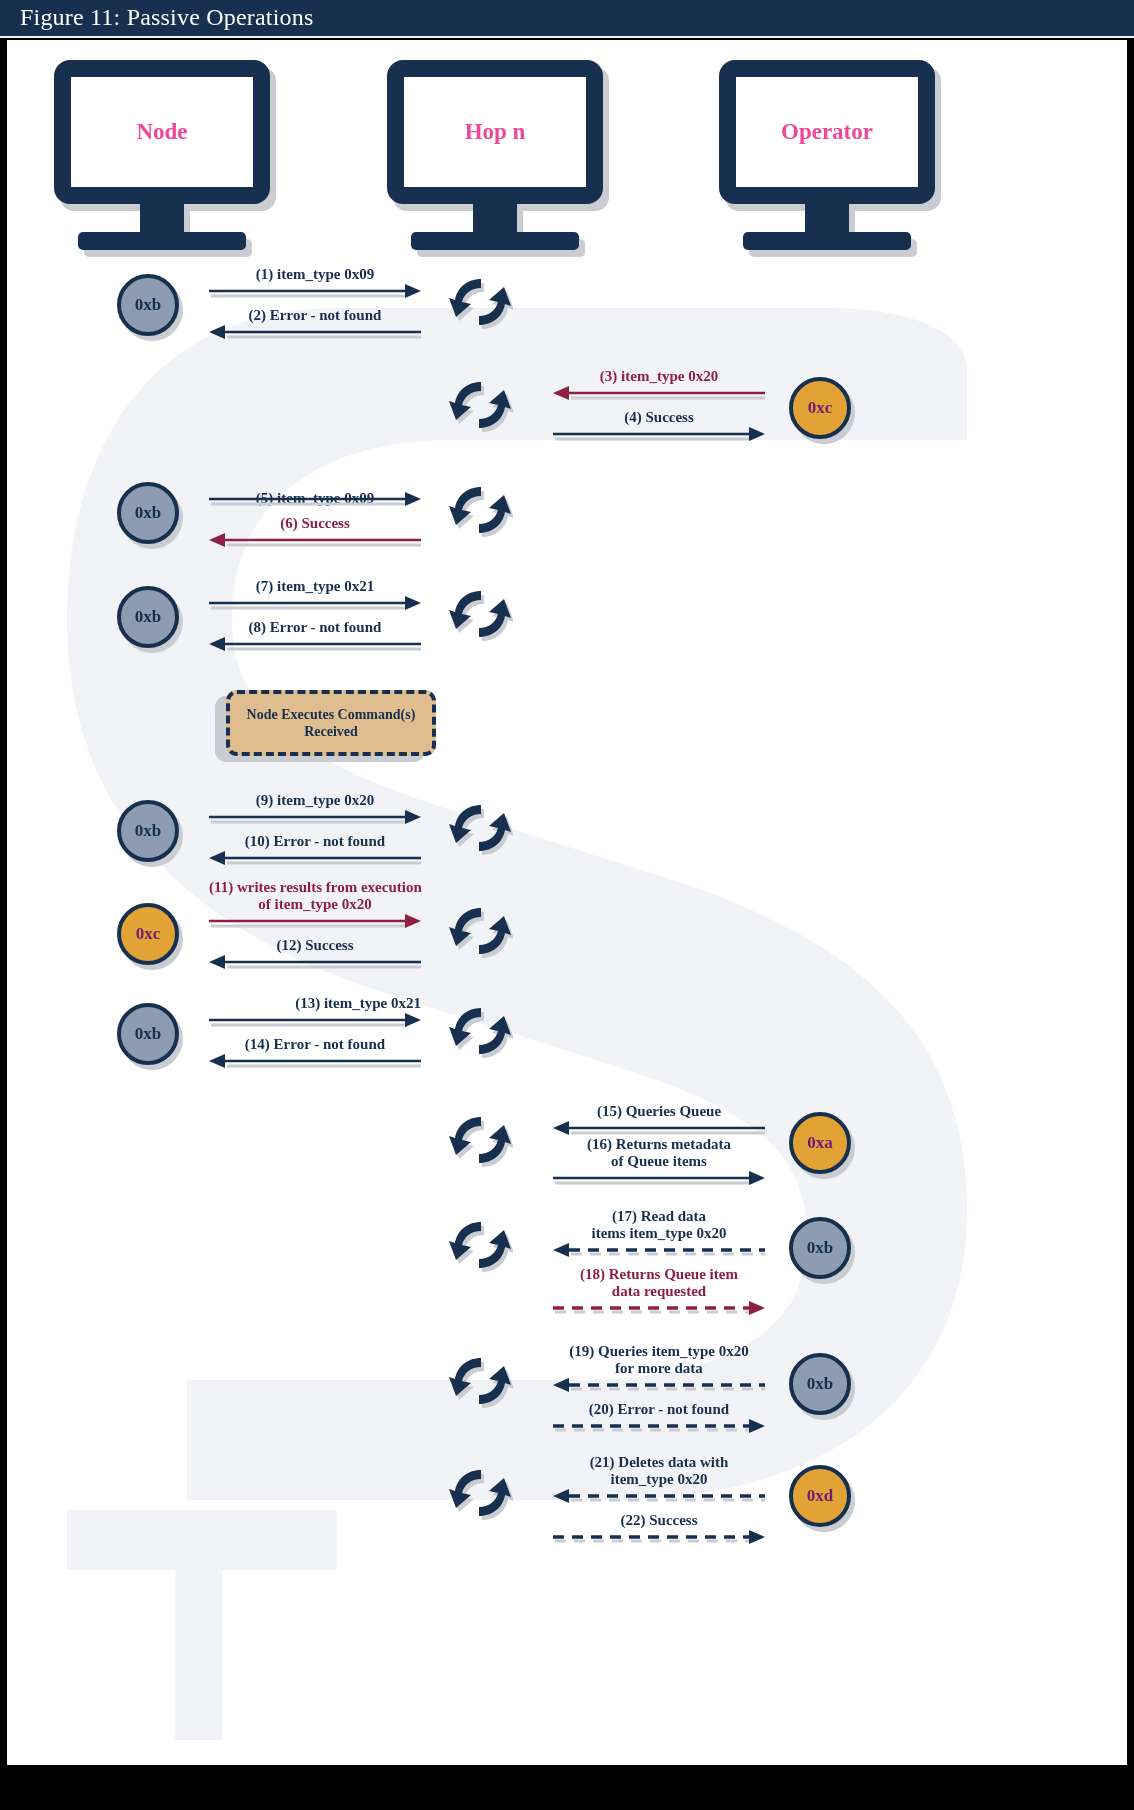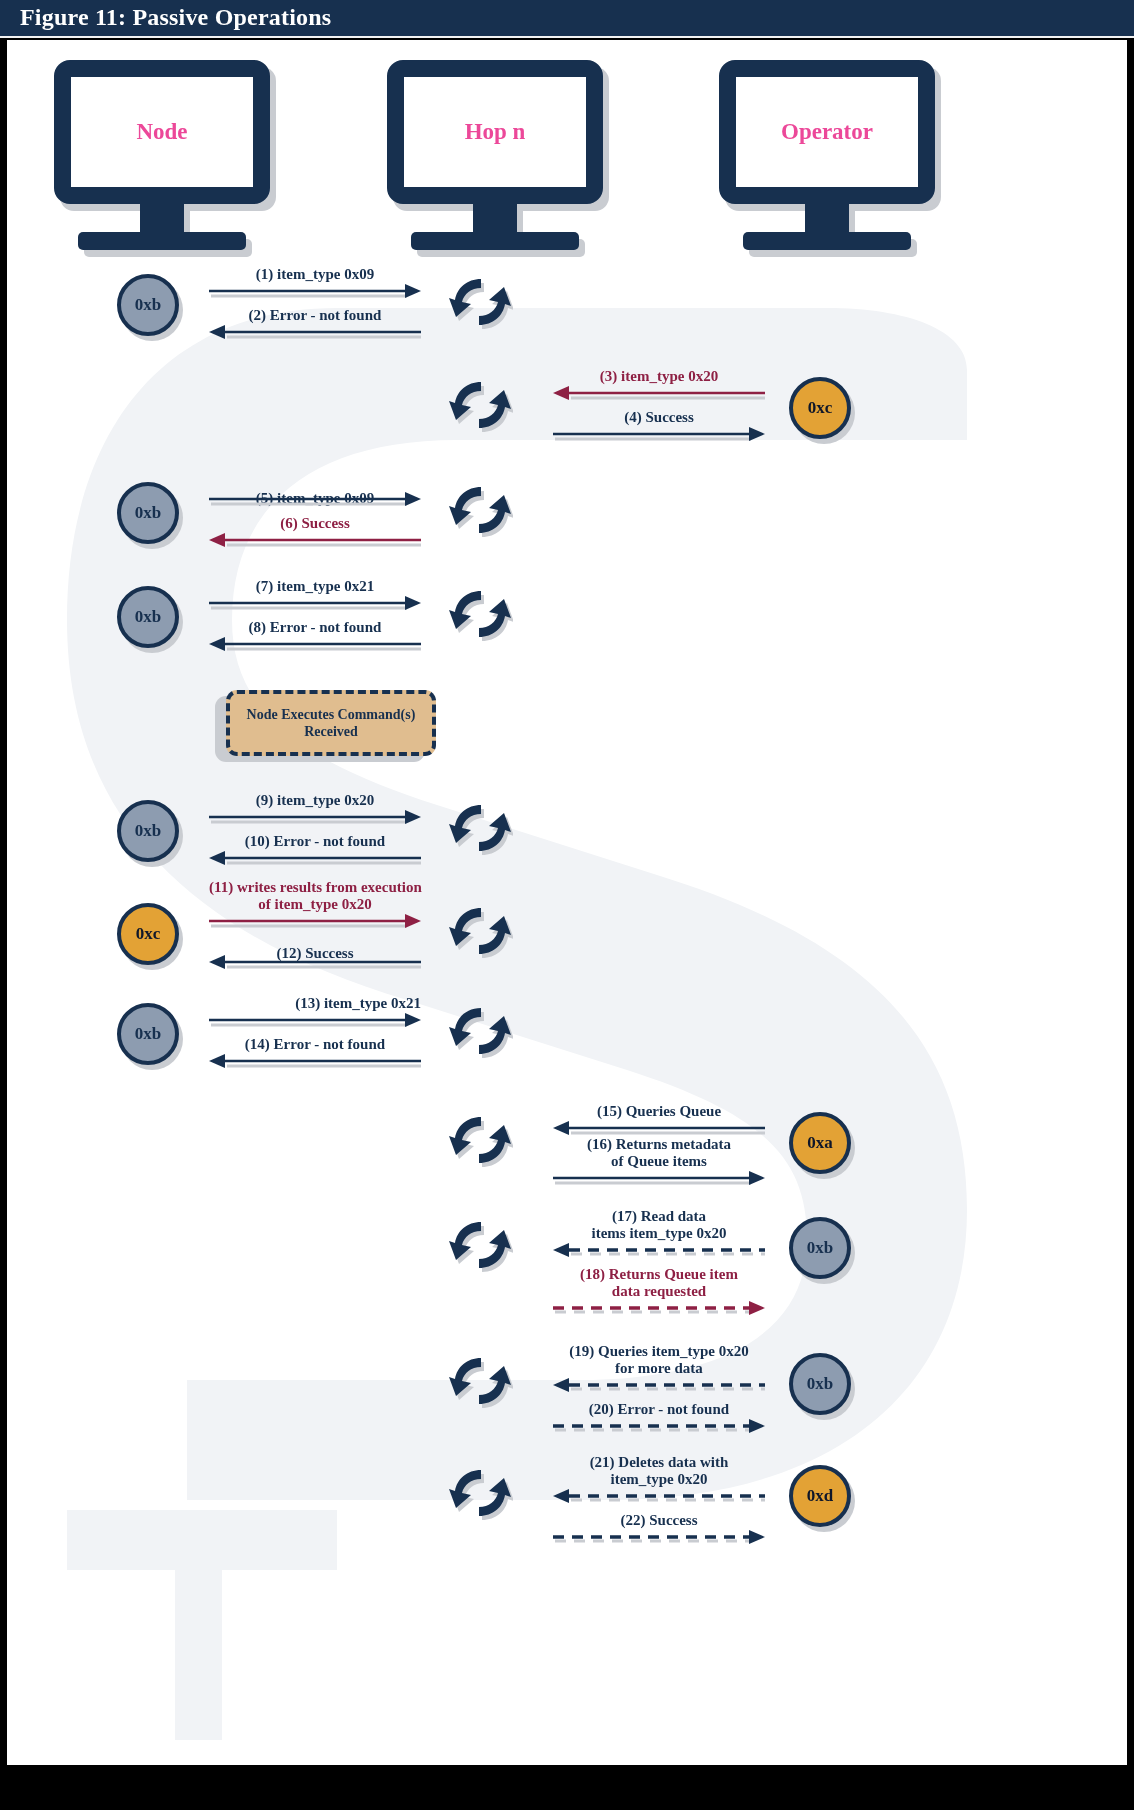--- a/index.html
+++ b/index.html
@@ -18,21 +18,20 @@
   
   #titlebar {
     position:absolute; left:0; top:0; width:1134px; height:38px;
     background:#17304f;
     border-bottom:2px solid #f2f2f2;
   }
   #titlebar .t {
     position:absolute; left:20px; top:4px;
     color:#ffffff; font-size:24px; letter-spacing:.2px;
     font-family:"Liberation Serif", serif;
-    font-weight:bold;
   }
   
   #canvas {
     position:absolute; left:7px; top:40px;
     width:1120px; height:1725px;
     background:#ffffff;
     overflow:hidden;
   }
   
   #watermark {
@@ -81,21 +80,21 @@
     border-radius:50%; background:#c9ccd1;
   }
   .nc-body {
     position:absolute; left:0; top:0; width:62px; height:62px;
     border-radius:50%; border:4px solid #17304f;
     display:flex; align-items:center; justify-content:center;
     font-weight:bold; font-size:17px; color:#17304f;
     font-family:"Liberation Serif", serif;
   }
   .nc-gray .nc-body { background:#8d9cb0; }
-  .nc-orange .nc-body { background:#e3a235; color:#0f172a; }
+  .nc-orange .nc-body { background:#e3a235; color:#701a75; }
   
   .sync { position:absolute; width:64px; height:64px; }
   
   .arrow-row { position:absolute; }
   .arrow-label {
     position:absolute; width:100%; text-align:center;
     font-weight:bold; font-size:15px; line-height:17px;
     font-family:"Liberation Serif", serif;
     color:#17304f; white-space:nowrap;
   }
@@ -438,21 +437,21 @@
             <div>(11) writes results from execution</div>
             <div>of item_type 0x20</div>
           </div>
           <div class="arrow-svg" style="top: 34px;"><svg width="212" height="22" viewBox="0 0 212 22" xmlns="http://www.w3.org/2000/svg">
               <line x1="2" y1="13" x2="198" y2="13" stroke="#c9ccd1" stroke-width="3"></line>
               <line x1="0" y1="8" x2="196" y2="8" stroke="#8e2044" stroke-width="2.6" stroke-dasharray="0"></line>
               <path d="M 196 1 L 212 8 L 196 15 Z" fill="#8e2044"></path>
             </svg></div>
         </div>
         <div class="arrow-row" style="left: 202px; top: 897px; width: 212px;">
-          <div class="arrow-label" style="top: 8px;">
+          <div class="arrow-label" style="top: 0px;">
             <div>(12) Success</div>
           </div>
           <div class="arrow-svg" style="top: 17px;"><svg width="212" height="22" viewBox="0 0 212 22" xmlns="http://www.w3.org/2000/svg">
               <line x1="18" y1="13" x2="212" y2="13" stroke="#c9ccd1" stroke-width="3"></line>
               <line x1="16" y1="8" x2="212" y2="8" stroke="#17304f" stroke-width="2.6" stroke-dasharray="0"></line>
               <path d="M 16 1 L 0 8 L 16 15 Z" fill="#17304f"></path>
             </svg></div>
         </div>
         <div class="arrow-row" style="left: 202px; top: 955px; width: 212px;">
           <div class="arrow-label" style="top: 0px; text-align: right;">

